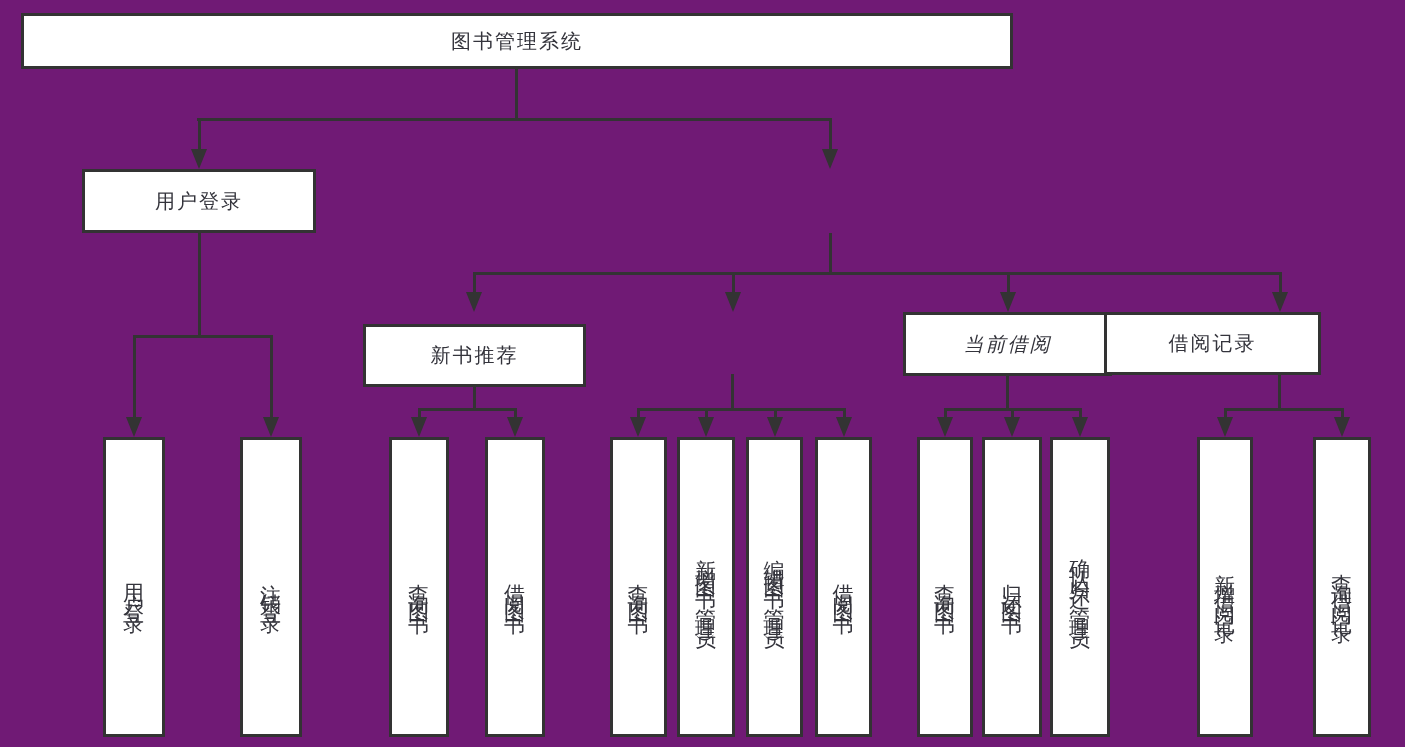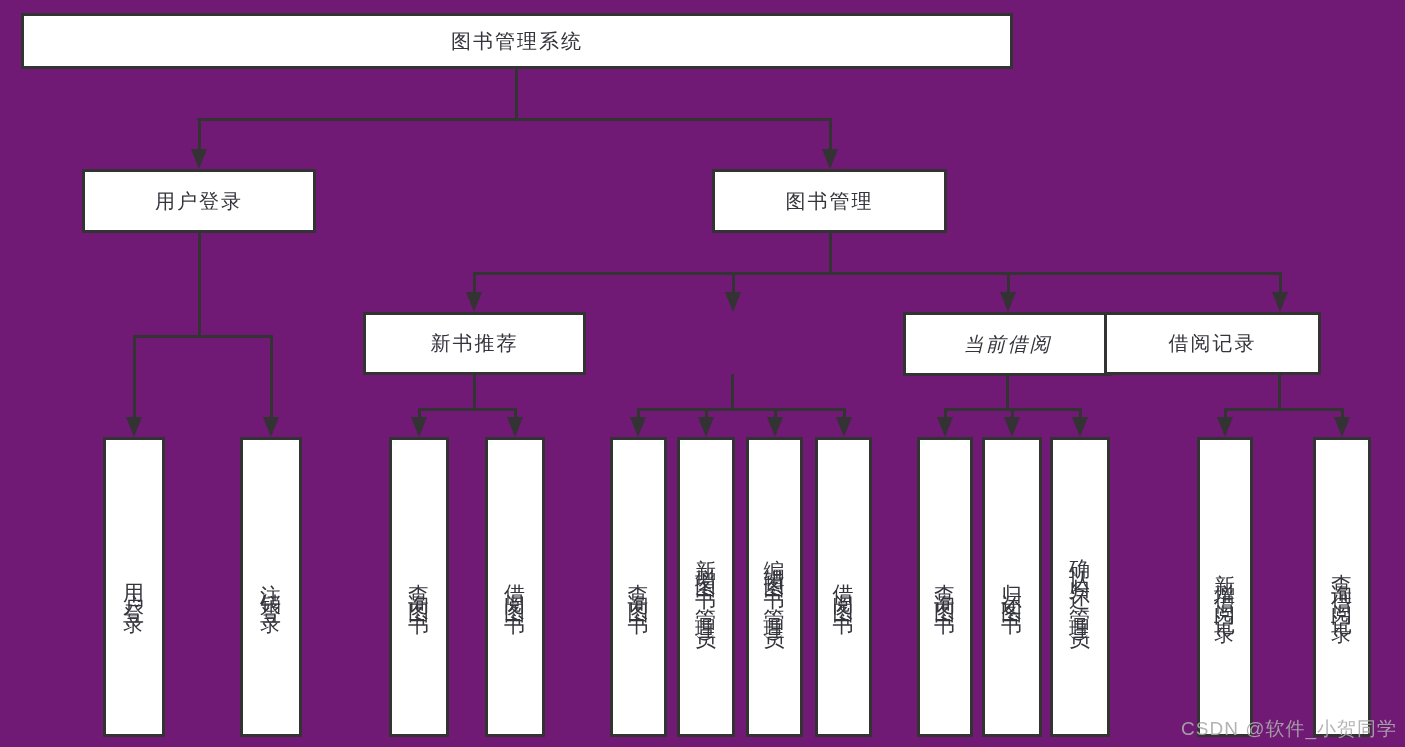--- a/index.html
+++ b/index.html
@@ -33,25 +33,22 @@
 
 <div id="canvas">
 
   <div class="box" style="left:21px;top:13px;width:992px;height:56px;">
     <span>图书管理系统</span>
   </div>
 
   <div class="box" style="left:82px;top:169px;width:234px;height:64px;">
     <span>用户登录</span>
   </div>
-  <div class="box" style="left:712px;top:169px;width:235px;height:64px;">
-    <span>图书管理</span>
-  </div>
 
-  <div class="box" style="left:363px;top:312px;width:223px;height:63px;">
+  <div class="box" style="left:363px;top:324px;width:223px;height:63px;">
     <span>新书推荐</span>
   </div>
   <div class="box" style="left:903px;top:312px;width:209px;height:64px;font-style:italic;">
     <span>当前借阅</span>
   </div>
   <div class="box" style="left:1104px;top:312px;width:217px;height:63px;">
     <span>借阅记录</span>
   </div>
 
   <div class="box leaf" style="left:103px;top:437px;width:62px;height:300px;">
@@ -150,15 +147,14 @@
   <div class="vline" style="left:1079px;top:408px;height:11px;"></div>
   <div class="tri" style="left:1072px;top:417px;"></div>
 
   <div class="vline" style="left:1278px;top:375px;height:36px;"></div>
   <div class="hline" style="left:1224px;top:408px;width:120px;"></div>
   <div class="vline" style="left:1224px;top:408px;height:11px;"></div>
   <div class="tri" style="left:1217px;top:417px;"></div>
   <div class="vline" style="left:1341px;top:408px;height:11px;"></div>
   <div class="tri" style="left:1334px;top:417px;"></div>
 
-  <div id="watermark">CSDN @软件_小贺同学</div>
 
 </div>
 
 </body></html>

